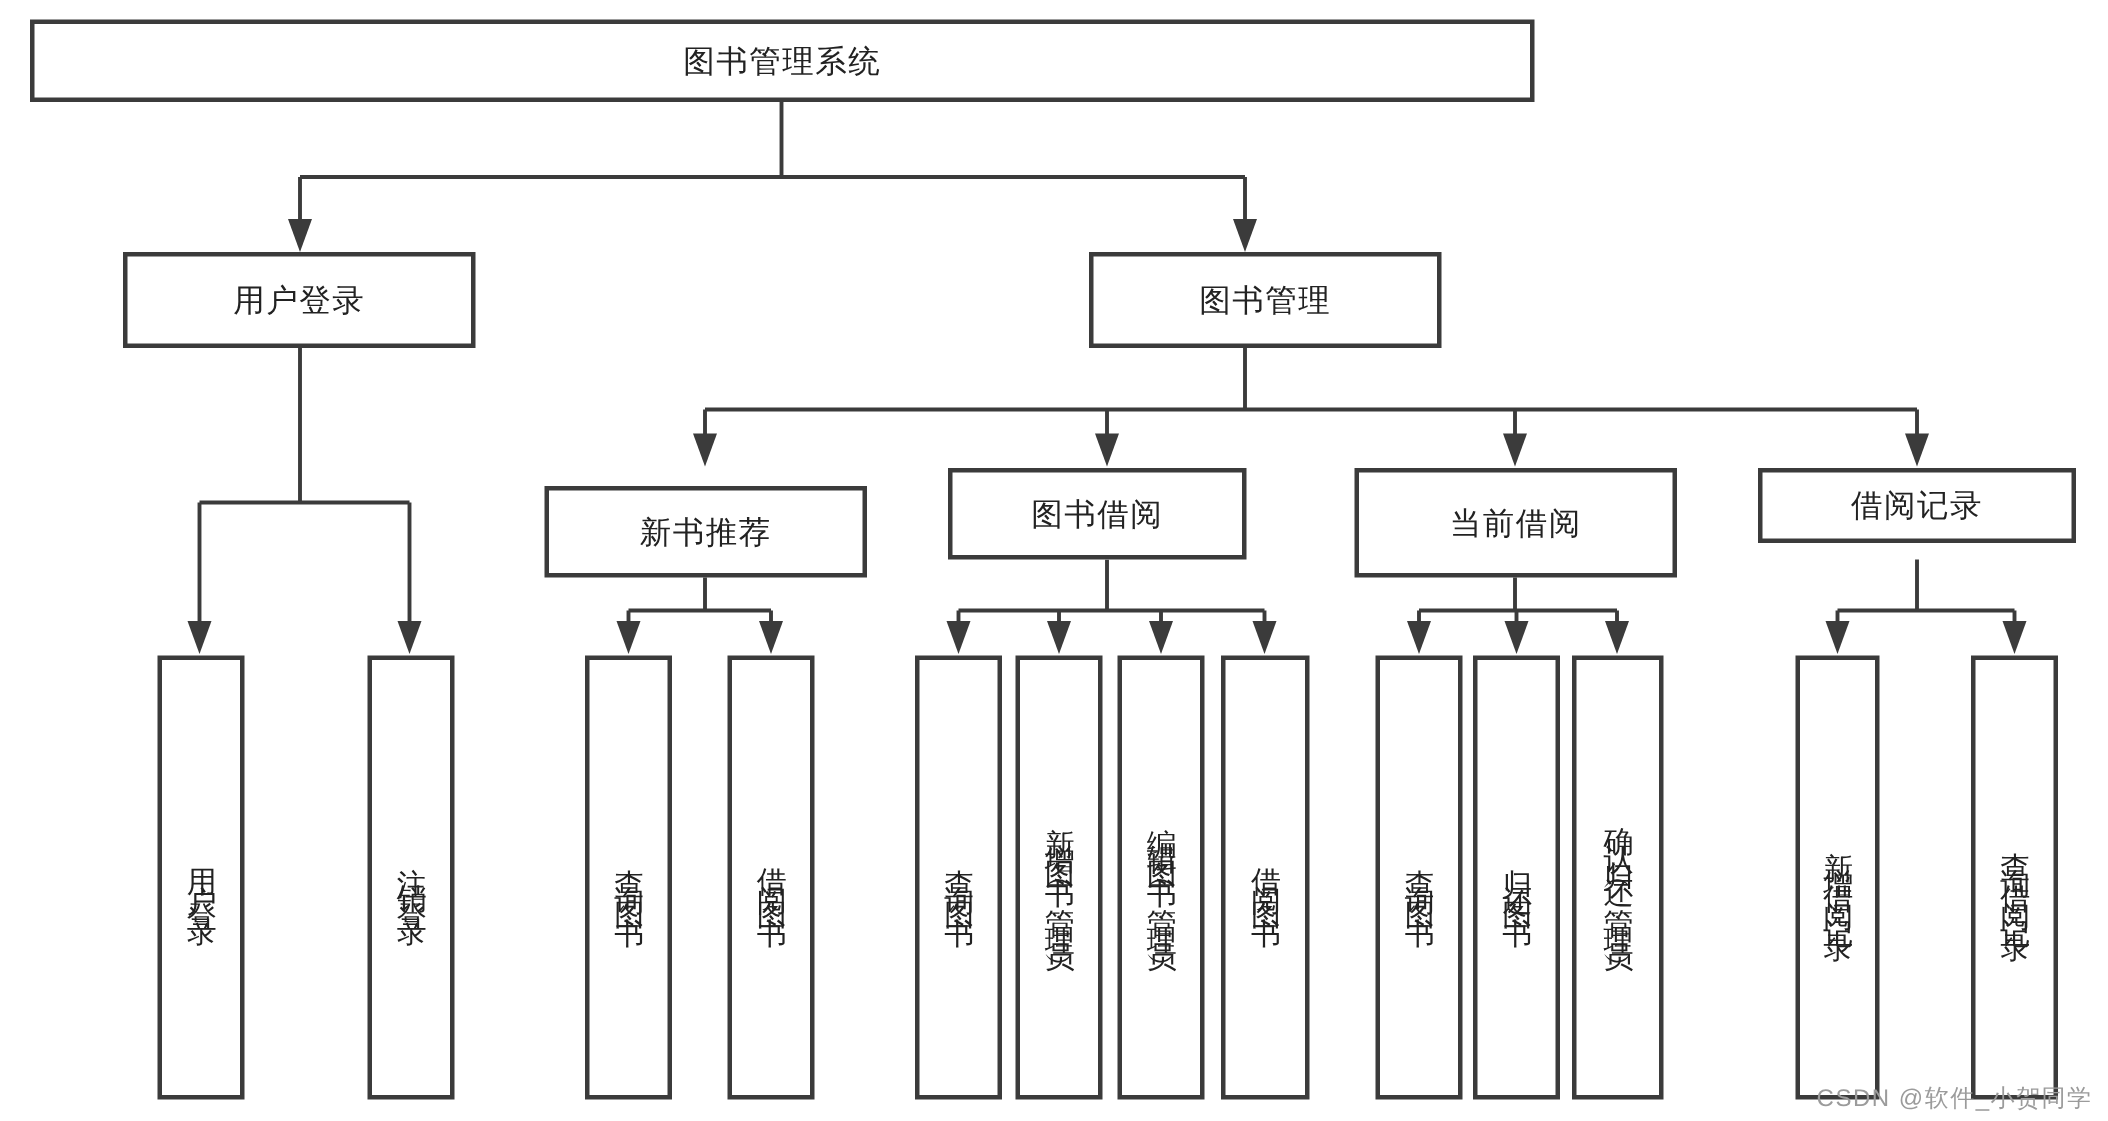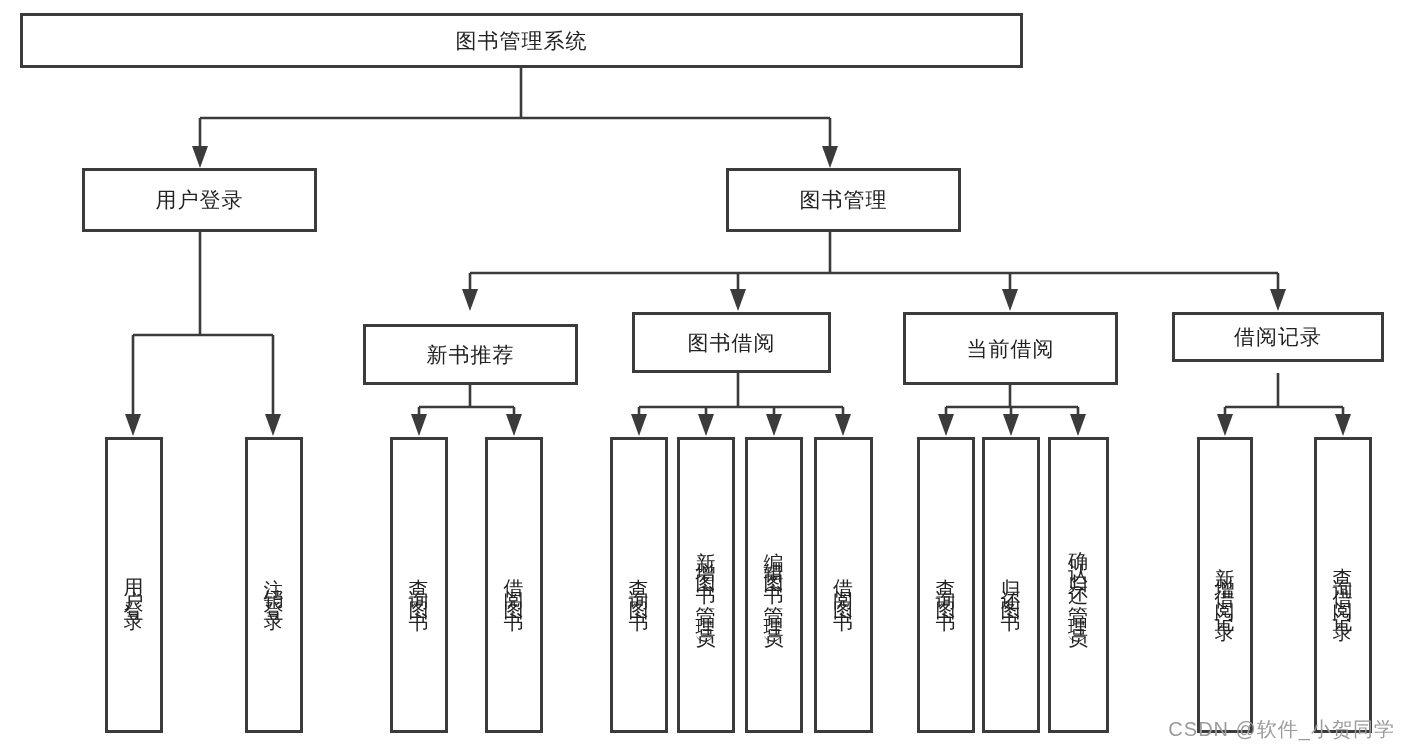--- a/index.html
+++ b/index.html
@@ -43,21 +43,21 @@
     writing-mode: vertical-rl;
     text-orientation: mixed;
     letter-spacing: 11px;
     line-height: 1;
     white-space: nowrap;
   }
   .watermark {
     position: absolute;
     right: 10px;
     bottom: 4px;
-    font-size: 20px;
+    font-size: 16px;
     color: #9b9b9b;
     letter-spacing: 1px;
     white-space: nowrap;
   }
 </style>
 </head>
 <body>
 
 <div class="canvas">
 

